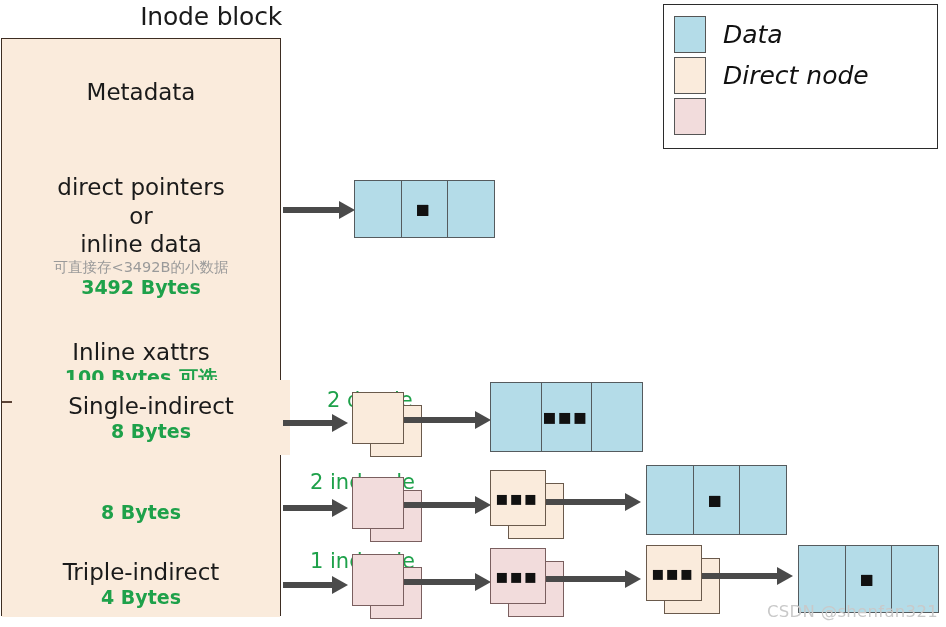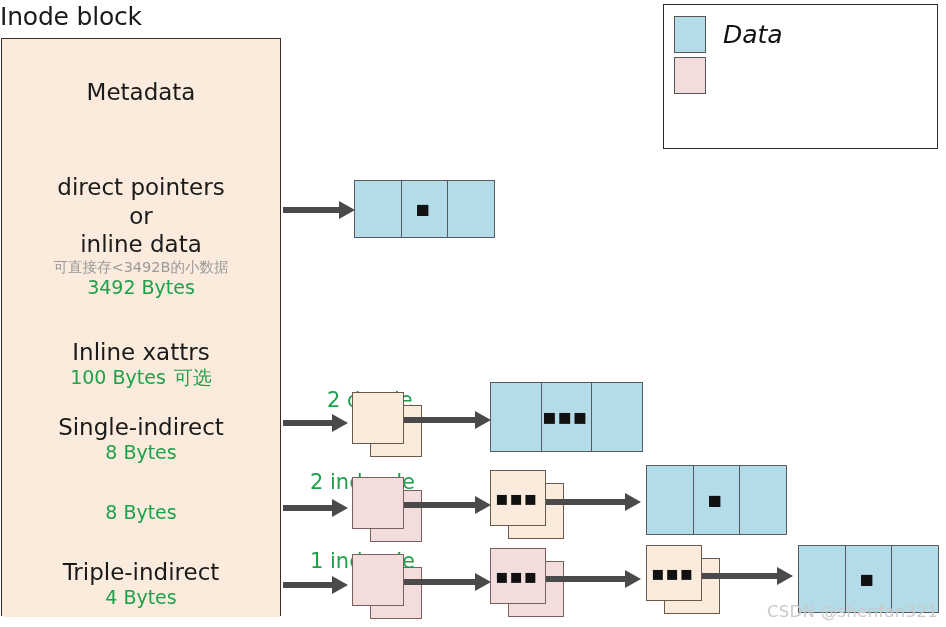--- a/index.html
+++ b/index.html
@@ -17,21 +17,21 @@
     background: #ffffff;
     overflow: hidden;
   }
 
   
   .diagram-title {
     position: absolute;
     left: 0px;
     top: 2px;
     width: 282px;
-    text-align: left;
+    text-align: right;
     font-size: 25px;
     color: #1a1a1a;
     letter-spacing: -0.2px;
   }
 
   
   .inode-block {
     position: absolute;
     left: 1px;
     top: 38px;
@@ -64,20 +64,21 @@
     color: #1a1a1a;
     line-height: 1.22;
     text-align: left;
     white-space: nowrap;
   }
   .row-sub-green {
     font-size: 19px;
     color: #1ea14a;
     line-height: 1.2;
     white-space: nowrap;
+    font-weight: bold;
   }
   .row-sub-gray {
     font-size: 14.5px;
     color: #9a9a9a;
     text-align: center;
     line-height: 1.25;
     white-space: nowrap;
   }
   .opt-mark {
     color: #1ea14a;
@@ -239,21 +240,21 @@
     <div class="row-div" style="top:287px;"></div>
 
     <div class="inode-row" style="top:287px; height:75px;">
       <div class="row-main">Inline xattrs</div>
       <div class="row-sub-green">
         <span>100 Bytes</span><span class="opt-mark">可选</span>
       </div>
     </div>
     <div class="row-div" style="top:362px;"></div>
 
-    <div class="inode-row" style="top:362px; height:75px;">
+    <div class="inode-row" style="top:341px; height:75px;margin-left:10px;">
       <div class="row-main">Single-indirect</div>
       <div class="row-sub-green">8 Bytes</div>
     </div>
     <div class="row-div" style="top:437px;"></div>
 
     <div class="inode-row" style="top:437px; height:73px;">
       <div class="row-sub-green">8 Bytes</div>
     </div>
     <div class="row-div" style="top:510px;"></div>
 
@@ -262,20 +263,24 @@
       <div class="row-sub-green">4 Bytes</div>
     </div>
   </div>
 
   <div class="legend">
     <div class="legend-item">
       <div class="legend-swatch" style="background:#b4dce8;"></div>
       <div class="legend-label">Data</div>
     </div>
     <div class="legend-item">
+      <div class="legend-swatch" style="background:#faebdc;"></div>
+      <div class="legend-label">Direct node</div>
+    </div>
+    <div class="legend-item">
       <div class="legend-swatch" style="background:#f2dcdc;"></div>
     </div>
   </div>
 
   <div class="arrow" style="left:283px; top:207px; width:57px;"></div>
 
   <div class="data-group" style="left:354px; top:180px;">
     <div class="data-cell" style="width:48px; height:58px;"></div>
     <div class="data-cell" style="width:48px; height:58px;">
       <span class="dots">▪ ▪ ▪</span>

